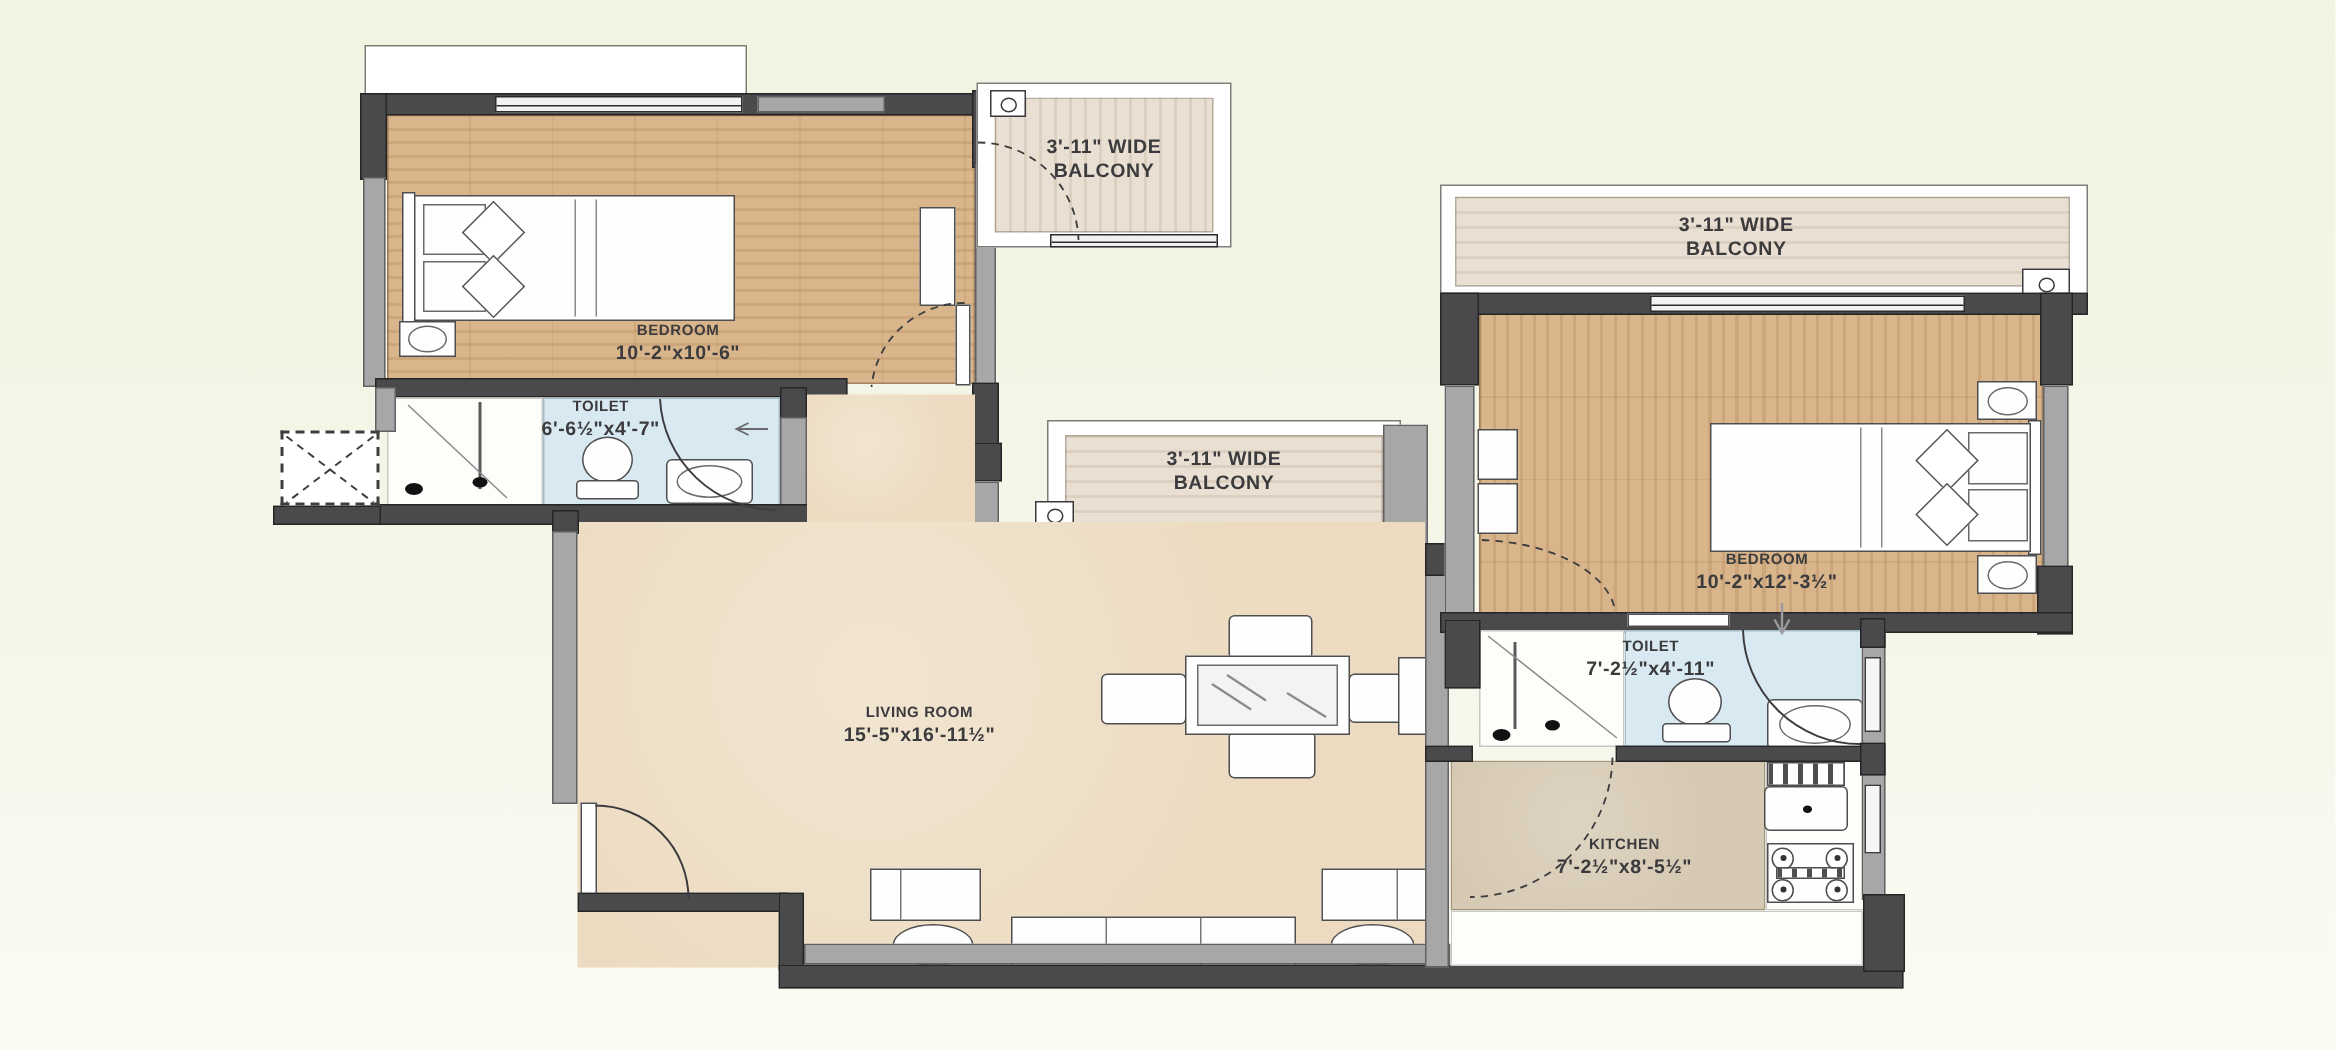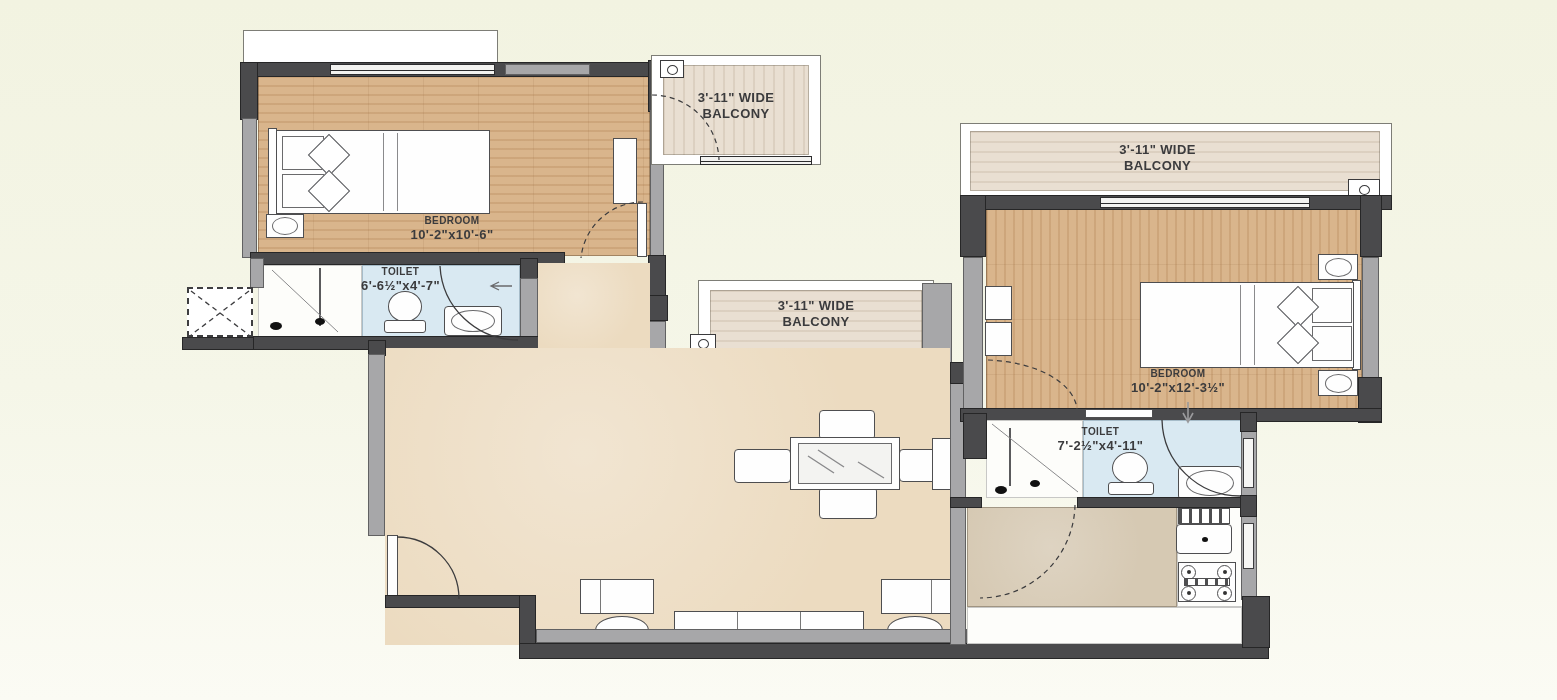--- a/index.html
+++ b/index.html
@@ -130,20 +130,24 @@
   <div class="abs colmark" style="left:690px;top:334px;width:26px;height:18px;">
       <i></i>
     </div>
   <div class="abs win" style="left:712px;top:352px;width:208px;height:10px;">
       <i></i>
     </div>
   <div class="abs wl" style="left:922px;top:283px;width:30px;height:80px;"></div>
 
   <div class="abs beige" style="left:538px;top:263px;width:112px;height:92px;"></div>
   <div class="abs beige" style="left:385px;top:348px;width:565px;height:297px;"></div>
+  <div class="abs lbl" style="left:528px;top:470px;width:170px;">
+    <div class="nm">LIVING ROOM</div>
+    <div class="dm">15'-5"x16'-11½"</div>
+  </div>
 
   <div class="abs fixt rnd" style="left:819px;top:410px;width:56px;height:30px;"></div>
   <div class="abs fixt rnd" style="left:819px;top:487px;width:58px;height:32px;"></div>
   <div class="abs fixt rnd" style="left:734px;top:449px;width:57px;height:34px;"></div>
   <div class="abs fixt rnd" style="left:899px;top:449px;width:53px;height:33px;"></div>
   <div class="abs fixt" style="left:790px;top:437px;width:110px;height:53px;"></div>
   <div class="abs fixt2" style="left:798px;top:443px;width:94px;height:41px;background:#f3f3f1;"></div>
 
   <div class="abs fixt" style="left:674px;top:611px;width:190px;height:34px;"></div>
   <div class="abs" style="left:737px;top:612px;width:1px;height:32px;background:#777;"></div>
@@ -222,20 +226,24 @@
   <div class="abs fixt rnd" style="left:1178px;top:466px;width:64px;height:34px;"></div>
   <div class="abs fixt2 oval" style="left:1186px;top:470px;width:48px;height:26px;"></div>
   <div class="abs" style="left:1009px;top:428px;width:2px;height:58px;background:#5a5a5c;"></div>
   <div class="abs dot" style="left:995px;top:486px;width:12px;height:8px;"></div>
   <div class="abs dot" style="left:1030px;top:480px;width:10px;height:7px;"></div>
 
   <div class="abs kfloor" style="left:967px;top:507px;width:210px;height:100px;"></div>
   <div class="abs whitefloor" style="left:1177px;top:507px;width:66px;height:100px;"></div>
   <div class="abs wd" style="left:950px;top:497px;width:32px;height:11px;"></div>
   <div class="abs wd" style="left:1077px;top:497px;width:168px;height:11px;"></div>
+  <div class="abs lbl" style="left:998px;top:558px;width:170px;">
+    <div class="nm">KITCHEN</div>
+    <div class="dm">7'-2½"x8'-5½"</div>
+  </div>
   <div class="abs stripes-v" style="left:1178px;top:508px;width:52px;height:16px;"></div>
   <div class="abs fixt rnd" style="left:1176px;top:524px;width:56px;height:30px;"></div>
   <div class="abs dot" style="left:1202px;top:537px;width:6px;height:5px;"></div>
   <div class="abs fixt" style="left:1178px;top:562px;width:58px;height:40px;"></div>
   <div class="abs burner" style="left:1181px;top:565px;">
       <i></i>
     </div>
   <div class="abs burner" style="left:1217px;top:565px;">
       <i></i>
     </div>

